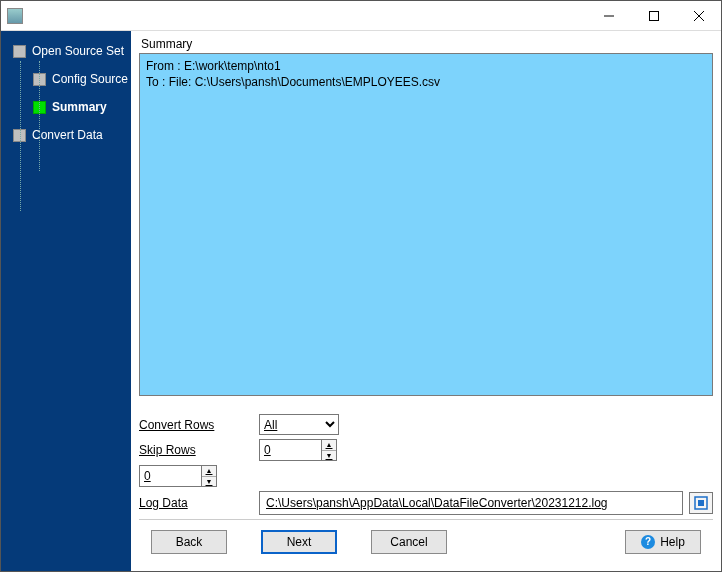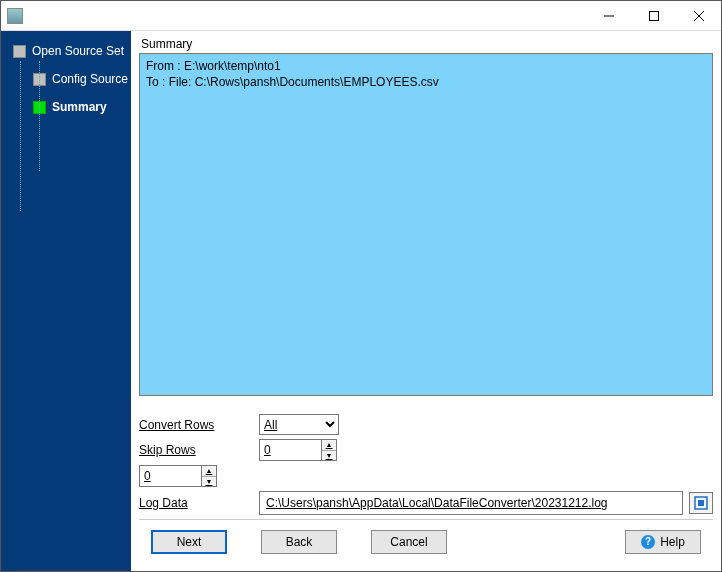--- a/index.html
+++ b/index.html
@@ -84,27 +84,31 @@
         <span class="label">Open Source Set</span>
       </div>
       <div class="node level-2 gap">
         <span class="box gray"></span>
         <span class="label">Config Source</span>
       </div>
       <div class="node level-2 gap">
         <span class="box green"></span>
         <span class="label active">Summary</span>
       </div>
+      <div class="node level-1 gap">
+        <span class="box gray"></span>
+        <span class="label">Convert Data</span>
+      </div>
     </div>
 
     <div class="main">
       <div class="section-label">Summary</div>
       <div class="summary-box">
         <div>From : E:\work\temp\nto1</div>
-        <div>To : File: C:\Rows\pansh\Documents\EMPLOYEES.csv</div>
+        <div>To : File: C:\Users\pansh\Documents\EMPLOYEES.csv</div>
       </div>
 
       <div class="controls">
         <div class="row">
           <div class="lbl">Convert Rows</div>
           <select style="width:80px">
             <option>All</option>
           </select>
         </div>
         <div class="row">
@@ -132,25 +136,25 @@
           <div class="browse-btn">
             <svg width="14" height="14">
               <rect x="1" y="1" width="12" height="12" fill="none" stroke="#1d6fc9" stroke-width="1.5"></rect>
               <rect x="4" y="4" width="6" height="6" fill="#1d6fc9"></rect>
             </svg>
           </div>
         </div>
       </div>
 
       <div class="footer">
+        <button class="win">
+            <span>Back</span>
+          </button>
         <button class="win default">
             <span>Next</span>
-          </button>
-        <button class="win">
-            <span>Back</span>
           </button>
         <button class="win">
             <span>Cancel</span>
           </button>
         <div class="spacer"></div>
         <button class="win">
           <span class="help-icon">?</span>
           <span>Help</span>
         </button>
       </div>

